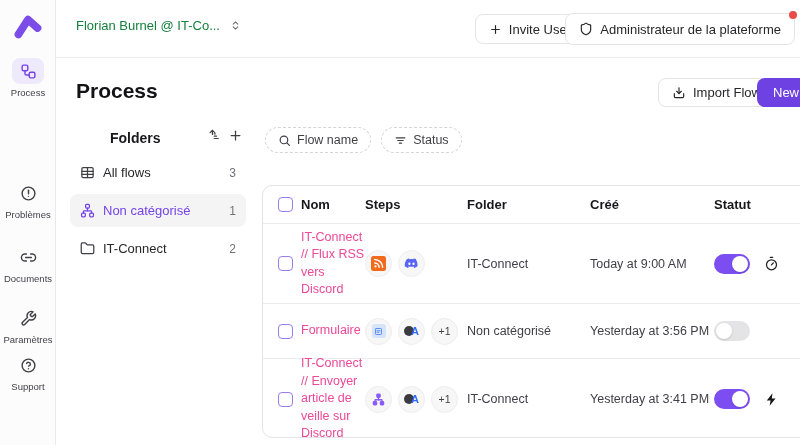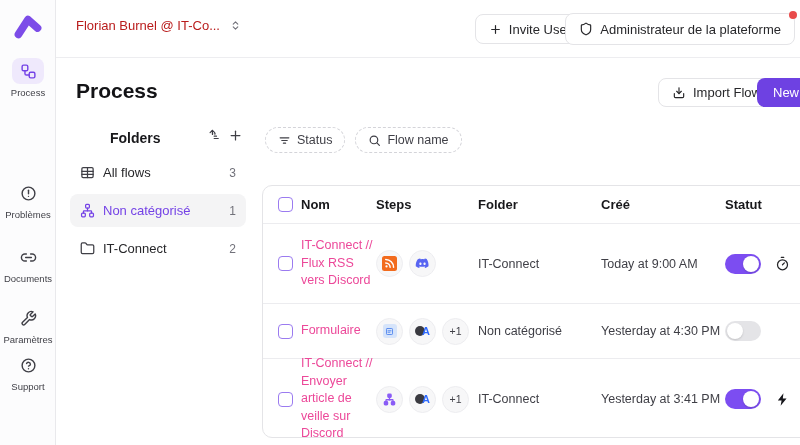--- a/index.html
+++ b/index.html
@@ -15,21 +15,21 @@
     align-items:center; gap:3px; cursor:pointer; }
   .nav-ico { width:32px; height:26px; display:flex; align-items:center; justify-content:center;
     border-radius:8px; color:#3f3f46; }
   .nav-item.active .nav-ico { background:#efe9fc; color:#7442e6; }
   .nav-label { font-size:9.5px; color:#3f3f46; }
 
   
   .topbar { position:absolute; left:56px; top:0; width:744px; height:58px;
     border-bottom:1px solid #ededf0; background:#fff; }
   .proj-sel { position:absolute; left:20px; top:18px; display:flex; align-items:center; gap:10px;
-    font-size:13px; color:#b91c1c; cursor:pointer; }
+    font-size:13px; color:#15803d; cursor:pointer; }
   .btn { display:flex; align-items:center; gap:7px; border:1px solid #e4e4e7; background:#fff;
     border-radius:8px; font-size:13px; color:#27272a; padding:0 13px; height:30px; cursor:pointer;
     font-family:inherit; }
   .invite-btn { position:absolute; right:215px; top:14px; }
   .admin-btn { position:absolute; right:5px; top:13px; height:32px; }
   .red-dot { position:absolute; top:-3px; right:-3px; width:8px; height:8px; border-radius:50%;
     background:#e94b4b; }
 
   
   .page-title { position:absolute; left:76px; top:79px; font-size:21px; font-weight:700; color:#131316; }
@@ -57,21 +57,21 @@
     border:1px dashed #d4d4d9; border-radius:14px; background:#fff; font-size:12.5px;
     color:#3f3f46; cursor:pointer; font-family:inherit; }
 
   
   .card { position:absolute; left:262px; top:185px; width:560px; height:253px;
     border:1px solid #e4e4e7; border-radius:10px; background:#fff; overflow:hidden; }
   .trow { display:flex; align-items:center; border-bottom:1px solid #ececef; }
   .trow:last-child { border-bottom:none; }
   .thead { height:38px; font-size:13px; font-weight:700; color:#18181b; }
   .c-check { width:38px; padding-left:15px; flex:none; display:flex; }
-  .c-name  { width:75px; flex:none; }
+  .c-name  { width:64px; flex:none; }
   .c-steps { width:102px; flex:none; display:flex; align-items:center; gap:6px; }
   .c-folder{ width:123px; flex:none; }
   .c-created{ width:124px; flex:none; }
   .c-status{ width:100px; flex:none; display:flex; align-items:center; gap:14px; }
   .checkbox { width:15px; height:15px; border:1.5px solid #9b7bf0; border-radius:4px;
     background:#fff; cursor:pointer; }
   .row-name { font-size:12.5px; color:#ec4899; line-height:1.4; }
   .cell-text { font-size:12.5px; color:#3f3f46; }
   .step-circle { width:27px; height:27px; border-radius:50%; background:#f7f7f8;
     border:1px solid #ededf0; display:flex; align-items:center; justify-content:center; }
@@ -268,35 +268,35 @@
     </span>
     <span>IT-Connect</span>
     <span class="cnt">2</span>
   </div>
 </div>
 
 <div class="filters">
   <button class="pill">
     <span>
       <svg width="13" height="13" viewBox="0 0 24 24" fill="none" stroke="currentColor" stroke-width="2.2" stroke-linecap="round">
+          <circle cx="11" cy="11" r="7"></circle>
+          <line x1="21" y1="21" x2="16.5" y2="16.5"></line>
+        </svg>
+    </span>
+    <span>Flow name</span>
+  </button>
+  <button class="pill">
+    <span>
+      <svg width="13" height="13" viewBox="0 0 24 24" fill="none" stroke="currentColor" stroke-width="2.2" stroke-linecap="round">
           <line x1="4" y1="7" x2="20" y2="7"></line>
           <line x1="7" y1="12" x2="17" y2="12"></line>
           <line x1="10" y1="17" x2="14" y2="17"></line>
         </svg>
     </span>
     <span>Status</span>
-  </button>
-  <button class="pill">
-    <span>
-      <svg width="13" height="13" viewBox="0 0 24 24" fill="none" stroke="currentColor" stroke-width="2.2" stroke-linecap="round">
-          <circle cx="11" cy="11" r="7"></circle>
-          <line x1="21" y1="21" x2="16.5" y2="16.5"></line>
-        </svg>
-    </span>
-    <span>Flow name</span>
   </button>
 </div>
 
 <div class="card">
 
   <div class="trow thead">
     <div class="c-check">
         <span class="checkbox"></span>
       </div>
     <div class="c-name">Nom</div>
@@ -361,21 +361,21 @@
       </span>
       <span class="step-circle">
         <span class="piece-ai">
             <span class="blob"></span>
             <span class="a">A</span>
           </span>
       </span>
       <span class="step-circle more-badge">+1</span>
     </div>
     <div class="c-folder cell-text">Non catégorisé</div>
-    <div class="c-created cell-text">Yesterday at 4:30 PM</div>
+    <div class="c-created cell-text">Yesterday at 3:56 PM</div>
     <div class="c-status">
       <button class="toggle off">
           <span class="knob"></span>
         </button>
     </div>
   </div>
 
   <div class="trow r3">
     <div class="c-check">
         <span class="checkbox"></span>

